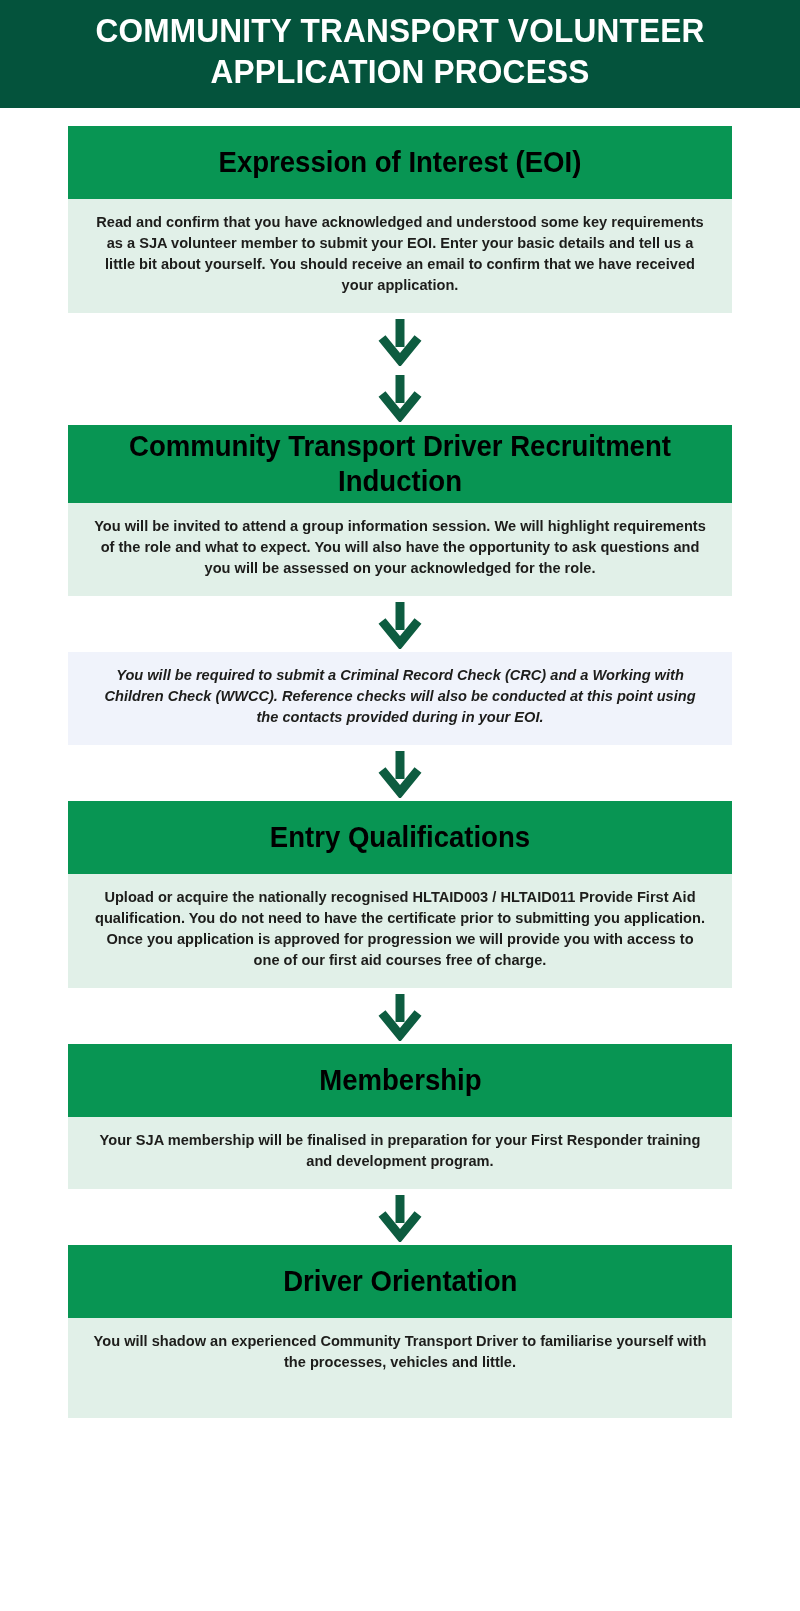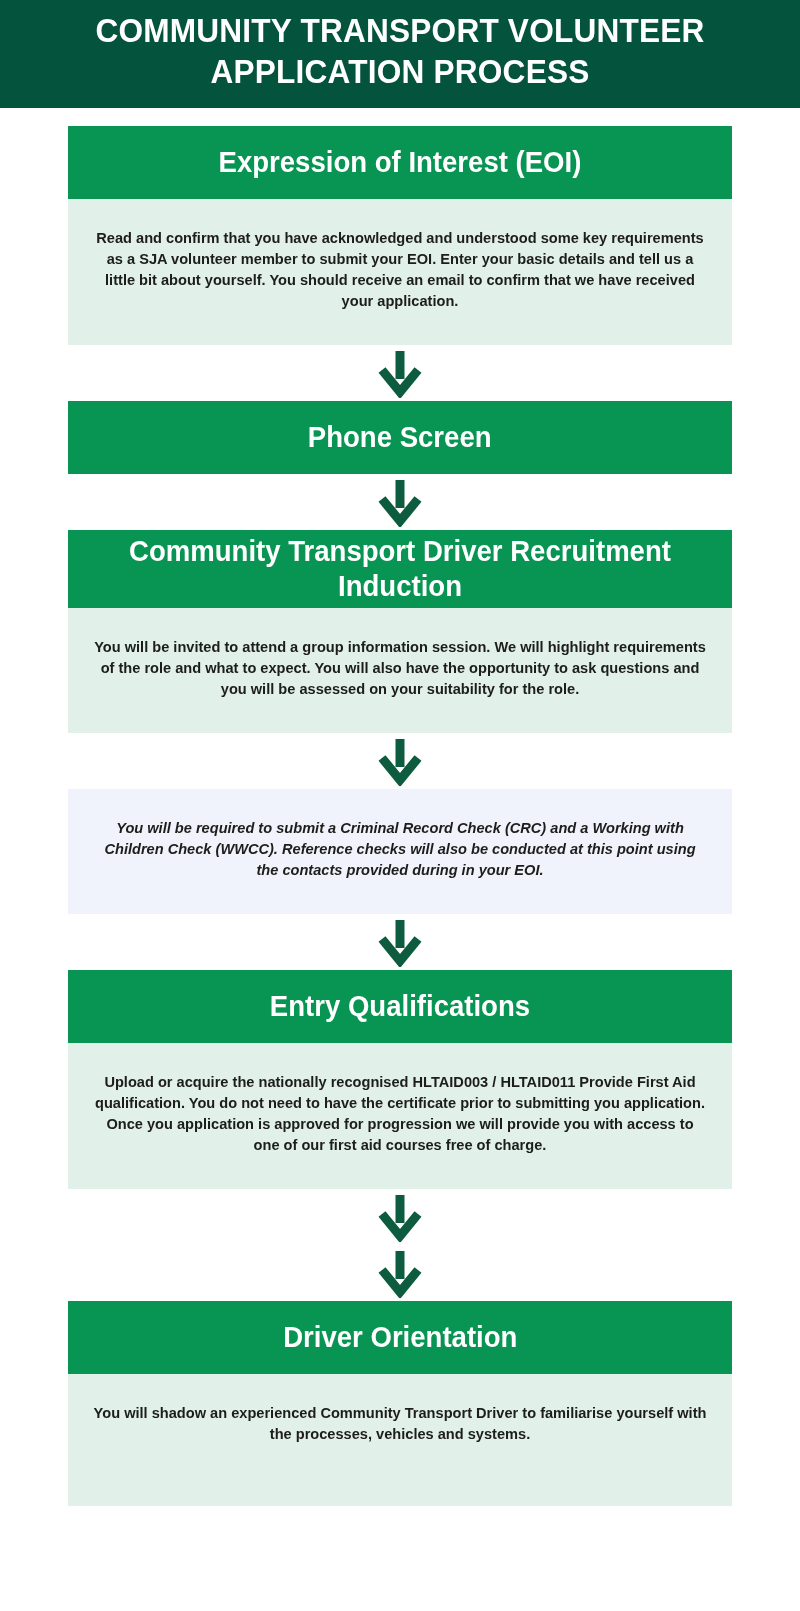--- a/index.html
+++ b/index.html
@@ -38,21 +38,21 @@
   }
   .flow {
     width: 664px;
     margin: 18px auto 0;
   }
   .step { width: 100%; }
   .banner {
     width: 100%;
     min-height: 73px;
     background: var(--banner-bg, #089553);
-    color: #ffffff;
+    color: #000000;
     display: flex;
     align-items: center;
     justify-content: center;
     text-align: center;
     padding: 4px 28px;
     box-sizing: border-box;
   }
   .banner h2 {
     margin: 0;
     font-size: 29px;
@@ -64,21 +64,21 @@
   }
   .desc {
     width: 100%;
     background: var(--desc-bg, #E1F0E8);
     box-sizing: border-box;
     padding: 13px 24px 17px;
     text-align: center;
   }
   .desc.blue { background: var(--desc-bg-alt, #F0F3FB); font-style: italic; }
   .desc p {
-    margin: 16px auto;
+    margin: 0 auto;
     max-width: 616px;
     color: var(--body-text, #1D1D1B);
     font-size: 14.6px;
     line-height: 21px;
     font-weight: 700;
   }
   .step:last-of-type .desc { padding-bottom: 45px; }
   .arrow-wrap {
     height: 56px;
     display: flex;
@@ -108,38 +108,35 @@
     </section>
 
     <div class="arrow-wrap">
       <svg width="52" height="50" viewBox="0 0 52 50" aria-hidden="true">
         <path d="M26 3 V31" stroke="#0D5C40" stroke-width="9" fill="none" class="arrow-stroke"></path>
         <path d="M8 22 L26 44 L44 22" stroke="#0D5C40" stroke-width="9" fill="none" stroke-linejoin="miter" class="arrow-stroke"></path>
       </svg>
     </div>
 
     <section class="step">
-      <div class="banner">
-        <h2>Phone Screen</h2>
-      </div>
     </section>
 
     <div class="arrow-wrap">
       <svg width="52" height="50" viewBox="0 0 52 50" aria-hidden="true">
         <path d="M26 3 V31" stroke="#0D5C40" stroke-width="9" fill="none" class="arrow-stroke"></path>
         <path d="M8 22 L26 44 L44 22" stroke="#0D5C40" stroke-width="9" fill="none" stroke-linejoin="miter" class="arrow-stroke"></path>
       </svg>
     </div>
 
     <section class="step">
       <div class="banner">
         <h2>Community Transport Driver Recruitment Induction</h2>
       </div>
       <div class="desc mint">
-        <p>You will be invited to attend a group information session. We will highlight requirements of the role and what to expect. You will also have the opportunity to ask questions and you will be assessed on your suitability for the role.</p>
+        <p>You will be invited to attend a group information session. We will highlight requirements of the role and what to expect. You will also have the opportunity to ask questions and you will be assessed on your acknowledged for the role.</p>
       </div>
     </section>
 
     <div class="arrow-wrap">
       <svg width="52" height="50" viewBox="0 0 52 50" aria-hidden="true">
         <path d="M26 3 V31" stroke="#0D5C40" stroke-width="9" fill="none" class="arrow-stroke"></path>
         <path d="M8 22 L26 44 L44 22" stroke="#0D5C40" stroke-width="9" fill="none" stroke-linejoin="miter" class="arrow-stroke"></path>
       </svg>
     </div>
 
@@ -165,31 +162,39 @@
       </div>
     </section>
 
     <div class="arrow-wrap">
       <svg width="52" height="50" viewBox="0 0 52 50" aria-hidden="true">
         <path d="M26 3 V31" stroke="#0D5C40" stroke-width="9" fill="none" class="arrow-stroke"></path>
         <path d="M8 22 L26 44 L44 22" stroke="#0D5C40" stroke-width="9" fill="none" stroke-linejoin="miter" class="arrow-stroke"></path>
       </svg>
     </div>
 
+    <section class="step">
+      <div class="banner">
+        <h2>Membership</h2>
+      </div>
+      <div class="desc mint">
+        <p>Your SJA membership will be finalised in preparation for your First Responder training and development program.</p>
+      </div>
+    </section>
 
     <div class="arrow-wrap">
       <svg width="52" height="50" viewBox="0 0 52 50" aria-hidden="true">
         <path d="M26 3 V31" stroke="#0D5C40" stroke-width="9" fill="none" class="arrow-stroke"></path>
         <path d="M8 22 L26 44 L44 22" stroke="#0D5C40" stroke-width="9" fill="none" stroke-linejoin="miter" class="arrow-stroke"></path>
       </svg>
     </div>
 
     <section class="step">
       <div class="banner">
         <h2>Driver Orientation</h2>
       </div>
       <div class="desc mint">
-        <p>You will shadow an experienced Community Transport Driver to familiarise yourself with the processes, vehicles and systems.</p>
+        <p>You will shadow an experienced Community Transport Driver to familiarise yourself with the processes, vehicles and little.</p>
       </div>
     </section>
 
   </div>
 </div>
 
 </body></html>

